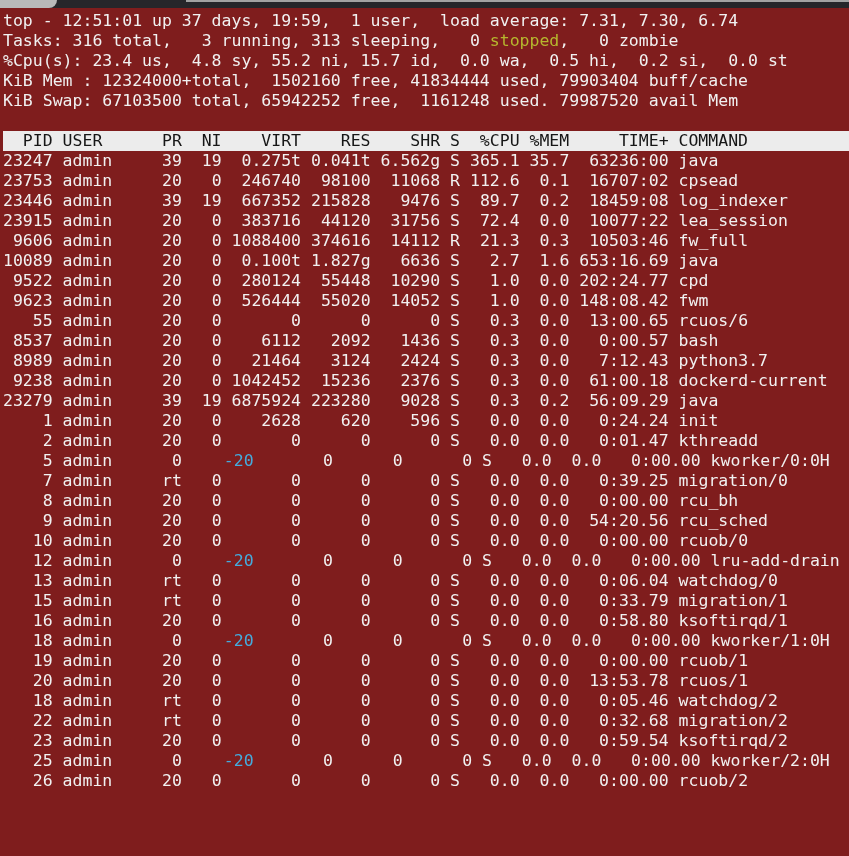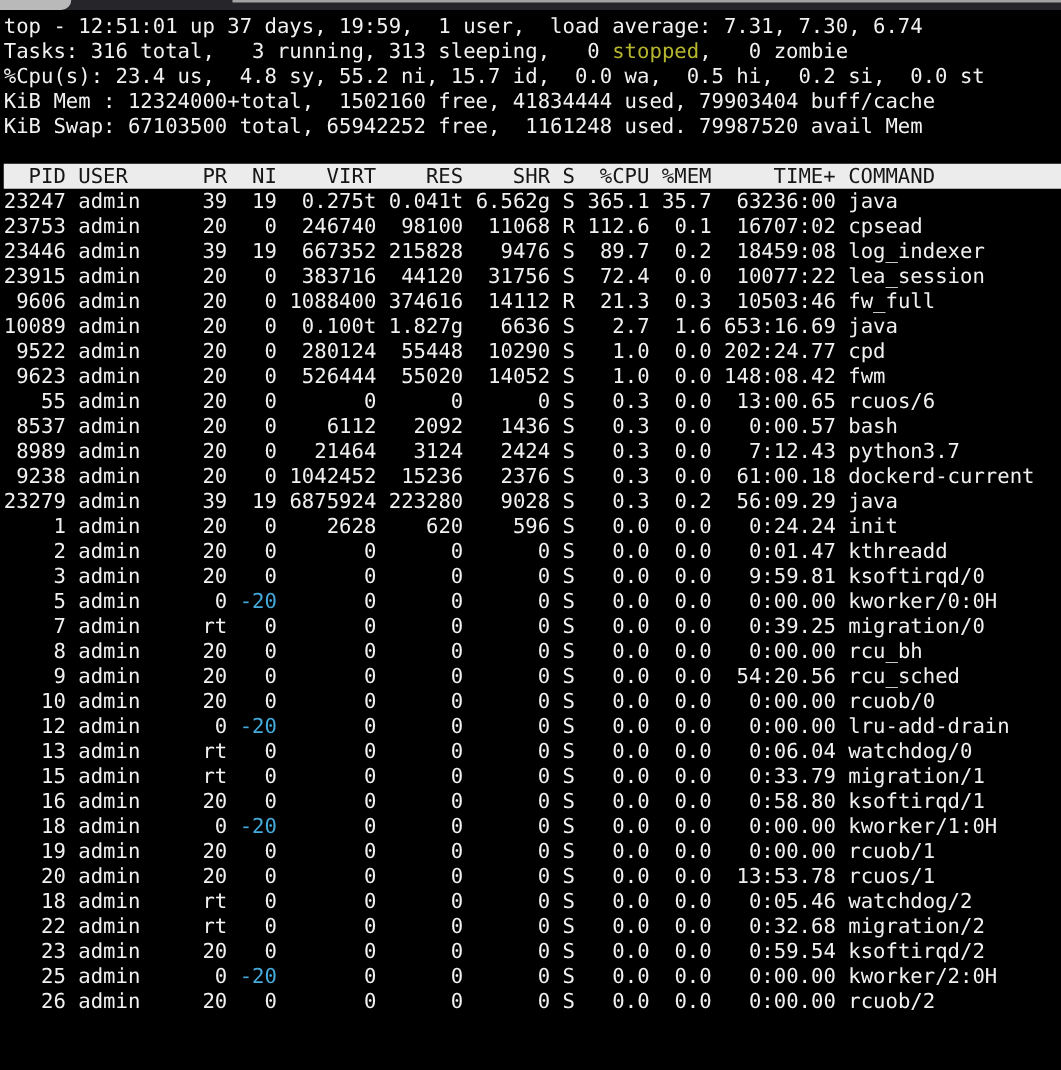--- a/index.html
+++ b/index.html
@@ -1,32 +1,32 @@
 <!DOCTYPE html>
 <html><head>
 <meta charset="utf-8">
 <style>
   * { margin:0; padding:0; box-sizing:border-box; }
   html,body { width:849px; height:856px; overflow:hidden; background:#1e1e1f; }
-  .screen { width:849px; height:856px; background:#000000; position:relative; }
+  .screen { width:849px; height:856px; background:#7f1d1d; position:relative; }
 
   .topbar { position:relative; height:8px; background:#26262a; }
   .tab { position:absolute; left:0; top:0; width:57px; height:8px;
          background:#b9b9b9; border-radius:0 0 9px 0; }
   .topline { position:absolute; left:186px; right:0; top:0; height:2px; background:#a2a2a2; }
 
   .term { padding:3px 0 0 3px;
           font-family:"DejaVu Sans Mono", monospace;
           font-size:16.5px; line-height:20px; color:#f1f1f1; }
   pre.line { margin:0; height:20px; font:inherit; white-space:pre; }
   pre.blank { margin:0; height:20px; font:inherit; }
   pre.hdr { margin:0; height:20px; font:inherit; white-space:pre;
             background:#ececec; color:#161616; }
   .c-yellow { color:#b6b62e;margin-top:23px; }
-  .c-cyan   { color:#45aadc; }
+  .c-cyan   { color:#45aadc;margin-left:32px; }
 </style>
 </head>
 <body>
 
 <div class="screen">
   <div class="topbar">
     <div class="tab"></div>
     <div class="topline"></div>
   </div>
 
@@ -49,21 +49,20 @@
         <pre class="line"><span>10089 </span><span>admin    </span><span> 20 </span><span>  0 </span><span> 0.100t </span><span>1.827g </span><span>  6636 </span><span>S </span><span>  2.7 </span><span> 1.6 </span><span>653:16.69 </span><span>java</span></pre>
         <pre class="line"><span> 9522 </span><span>admin    </span><span> 20 </span><span>  0 </span><span> 280124 </span><span> 55448 </span><span> 10290 </span><span>S </span><span>  1.0 </span><span> 0.0 </span><span>202:24.77 </span><span>cpd</span></pre>
         <pre class="line"><span> 9623 </span><span>admin    </span><span> 20 </span><span>  0 </span><span> 526444 </span><span> 55020 </span><span> 14052 </span><span>S </span><span>  1.0 </span><span> 0.0 </span><span>148:08.42 </span><span>fwm</span></pre>
         <pre class="line"><span>   55 </span><span>admin    </span><span> 20 </span><span>  0 </span><span>      0 </span><span>     0 </span><span>     0 </span><span>S </span><span>  0.3 </span><span> 0.0 </span><span> 13:00.65 </span><span>rcuos/6</span></pre>
         <pre class="line"><span> 8537 </span><span>admin    </span><span> 20 </span><span>  0 </span><span>   6112 </span><span>  2092 </span><span>  1436 </span><span>S </span><span>  0.3 </span><span> 0.0 </span><span>  0:00.57 </span><span>bash</span></pre>
         <pre class="line"><span> 8989 </span><span>admin    </span><span> 20 </span><span>  0 </span><span>  21464 </span><span>  3124 </span><span>  2424 </span><span>S </span><span>  0.3 </span><span> 0.0 </span><span>  7:12.43 </span><span>python3.7</span></pre>
         <pre class="line"><span> 9238 </span><span>admin    </span><span> 20 </span><span>  0 </span><span>1042452 </span><span> 15236 </span><span>  2376 </span><span>S </span><span>  0.3 </span><span> 0.0 </span><span> 61:00.18 </span><span>dockerd-current</span></pre>
         <pre class="line"><span>23279 </span><span>admin    </span><span> 39 </span><span> 19 </span><span>6875924 </span><span>223280 </span><span>  9028 </span><span>S </span><span>  0.3 </span><span> 0.2 </span><span> 56:09.29 </span><span>java</span></pre>
         <pre class="line"><span>    1 </span><span>admin    </span><span> 20 </span><span>  0 </span><span>   2628 </span><span>   620 </span><span>   596 </span><span>S </span><span>  0.0 </span><span> 0.0 </span><span>  0:24.24 </span><span>init</span></pre>
         <pre class="line"><span>    2 </span><span>admin    </span><span> 20 </span><span>  0 </span><span>      0 </span><span>     0 </span><span>     0 </span><span>S </span><span>  0.0 </span><span> 0.0 </span><span>  0:01.47 </span><span>kthreadd</span></pre>
-        <pre class="line"><span>    3 </span><span>admin    </span><span> 20 </span><span>  0 </span><span>      0 </span><span>     0 </span><span>     0 </span><span>S </span><span>  0.0 </span><span> 0.0 </span><span>  9:59.81 </span><span>ksoftirqd/0</span></pre>
         <pre class="line"><span>    5 </span><span>admin    </span><span>  0 </span><span class="c-cyan">-20 </span><span>      0 </span><span>     0 </span><span>     0 </span><span>S </span><span>  0.0 </span><span> 0.0 </span><span>  0:00.00 </span><span>kworker/0:0H</span></pre>
         <pre class="line"><span>    7 </span><span>admin    </span><span> rt </span><span>  0 </span><span>      0 </span><span>     0 </span><span>     0 </span><span>S </span><span>  0.0 </span><span> 0.0 </span><span>  0:39.25 </span><span>migration/0</span></pre>
         <pre class="line"><span>    8 </span><span>admin    </span><span> 20 </span><span>  0 </span><span>      0 </span><span>     0 </span><span>     0 </span><span>S </span><span>  0.0 </span><span> 0.0 </span><span>  0:00.00 </span><span>rcu_bh</span></pre>
         <pre class="line"><span>    9 </span><span>admin    </span><span> 20 </span><span>  0 </span><span>      0 </span><span>     0 </span><span>     0 </span><span>S </span><span>  0.0 </span><span> 0.0 </span><span> 54:20.56 </span><span>rcu_sched</span></pre>
         <pre class="line"><span>   10 </span><span>admin    </span><span> 20 </span><span>  0 </span><span>      0 </span><span>     0 </span><span>     0 </span><span>S </span><span>  0.0 </span><span> 0.0 </span><span>  0:00.00 </span><span>rcuob/0</span></pre>
         <pre class="line"><span>   12 </span><span>admin    </span><span>  0 </span><span class="c-cyan">-20 </span><span>      0 </span><span>     0 </span><span>     0 </span><span>S </span><span>  0.0 </span><span> 0.0 </span><span>  0:00.00 </span><span>lru-add-drain</span></pre>
         <pre class="line"><span>   13 </span><span>admin    </span><span> rt </span><span>  0 </span><span>      0 </span><span>     0 </span><span>     0 </span><span>S </span><span>  0.0 </span><span> 0.0 </span><span>  0:06.04 </span><span>watchdog/0</span></pre>
         <pre class="line"><span>   15 </span><span>admin    </span><span> rt </span><span>  0 </span><span>      0 </span><span>     0 </span><span>     0 </span><span>S </span><span>  0.0 </span><span> 0.0 </span><span>  0:33.79 </span><span>migration/1</span></pre>
         <pre class="line"><span>   16 </span><span>admin    </span><span> 20 </span><span>  0 </span><span>      0 </span><span>     0 </span><span>     0 </span><span>S </span><span>  0.0 </span><span> 0.0 </span><span>  0:58.80 </span><span>ksoftirqd/1</span></pre>
         <pre class="line"><span>   18 </span><span>admin    </span><span>  0 </span><span class="c-cyan">-20 </span><span>      0 </span><span>     0 </span><span>     0 </span><span>S </span><span>  0.0 </span><span> 0.0 </span><span>  0:00.00 </span><span>kworker/1:0H</span></pre>

